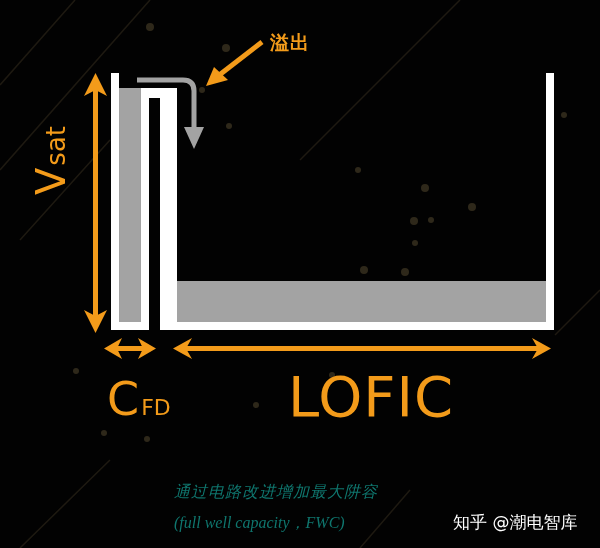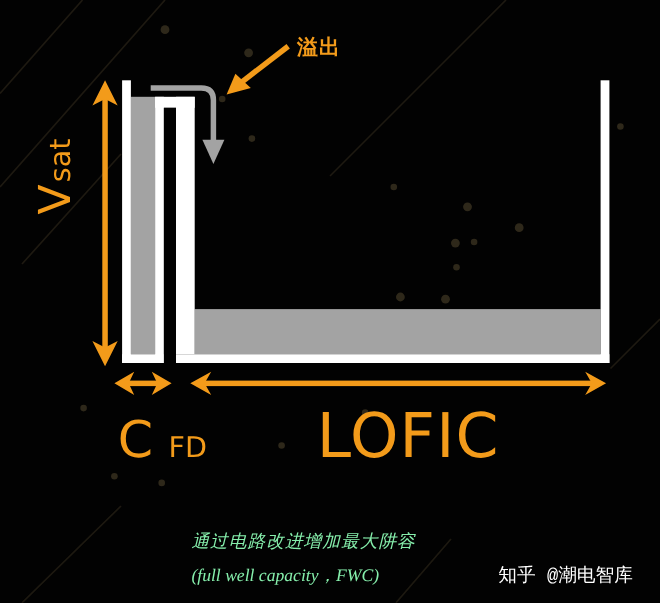--- a/index.html
+++ b/index.html
@@ -11,28 +11,28 @@
   }
   .canvas { position: absolute; left: 0; top: 0; width: 600px; height: 548px; }
   .label { position: absolute; color: #f39b1a; white-space: nowrap; }
   .overflow-label { left: 270px; top: 10px; font-size: 19px; font-weight: bold; letter-spacing: 1px; margin-top: 20px; }
   .vsat-label {
     left: 12px; top: 152px; font-size: 40px; transform: rotate(-90deg);
     transform-origin: left top; width: 110px;
   }
   .vsat-label .sub { font-size: 26px; margin-left: 2px; }
   .cfd-label { left: 107px; top: 372px; font-size: 46px; }
-  .cfd-label .sub { font-size: 26px; margin-left: 14px; }
+  .cfd-label .sub { font-size: 22px; margin-left: 2px; }
   .lofic-label { left: 288px; top: 364px; font-size: 56px; letter-spacing: 1px; }
   .caption {
-    position: absolute; left: 174px; color: #86efac; font-style: italic; font-size: 16px; text-align: right;
+    position: absolute; left: 174px; color: #0f766e; font-style: italic; font-size: 16px; text-align: right;
   }
   .caption-1 { top: 482px; letter-spacing: 1px; }
   .caption-2 { top: 513px; font-family: Liberation Serif, serif; }
-  .watermark { position: absolute; left: 453px; top: 511px; color: #ffffff; font-size: 17px; font-family: Liberation Mono, monospace; }
+  .watermark { position: absolute; left: 453px; top: 511px; color: #ffffff; font-size: 17px; }
 </style>
 </head>
 <body>
 
 <svg class="canvas" viewBox="0 0 600 548" width="600" height="548" xmlns="http://www.w3.org/2000/svg">
 
   <g stroke="#2a2418" stroke-width="1.5" opacity="0.7">
     <line x1="0" y1="85" x2="75" y2="0"></line>
     <line x1="0" y1="170" x2="150" y2="0"></line>
     <line x1="20" y1="240" x2="110" y2="140"></line>

